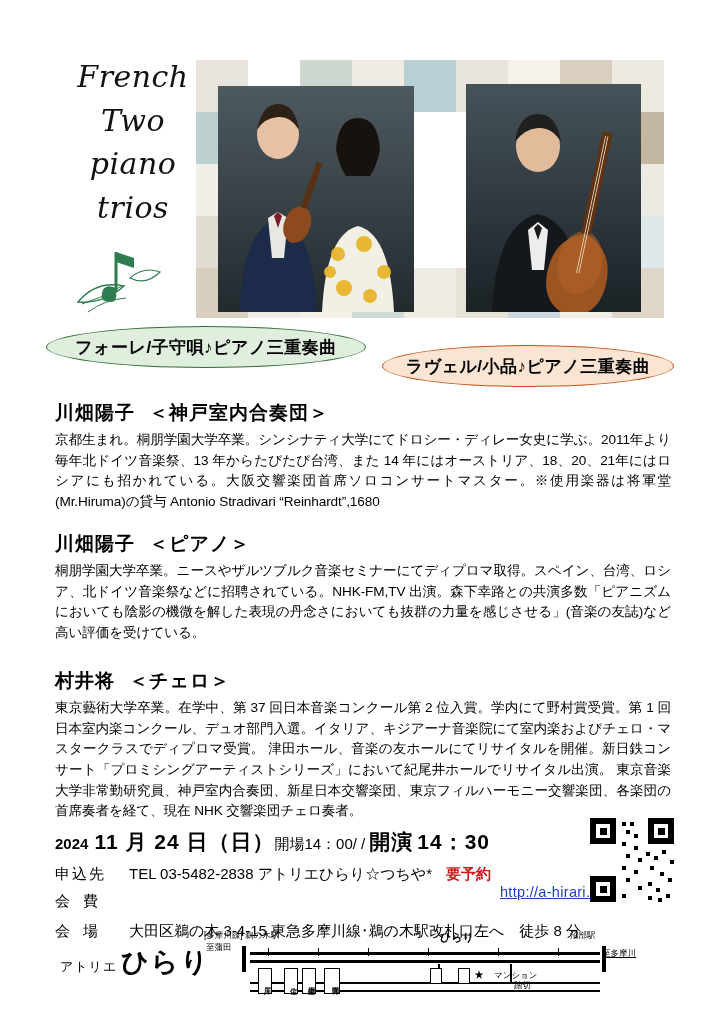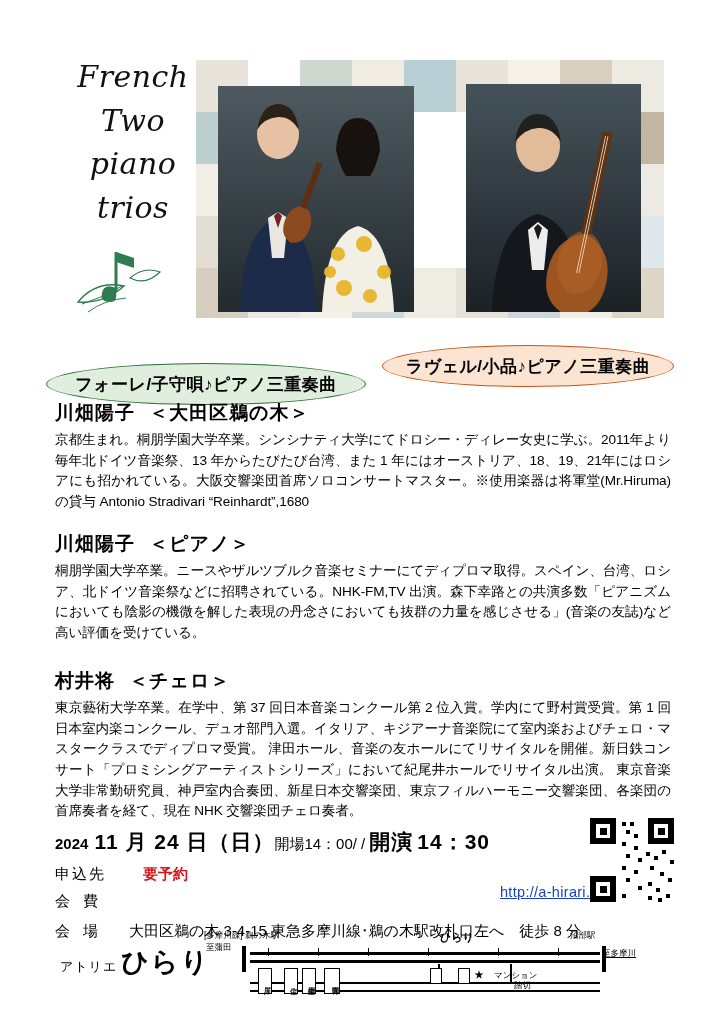--- a/index.html
+++ b/index.html
@@ -65,21 +65,21 @@
     box-sizing: border-box;
     border-radius: 50%/50%;
     font-size: 17px;
     font-weight: bold;
     display: flex;
     align-items: center;
     justify-content: center;
     letter-spacing: 0.5px;
   }
   .pill.green {
-    left: 46px; top: 363px; width: 320px; height: 42px;
+    left: 46px; top: 326px; width: 320px; height: 42px;
     background: #dfeedd;
     border: 1.5px solid #2f6d34;
   }
   .pill.orange {
     left: 382px; top: 345px; width: 292px; height: 42px;
     background: #fbe4d2;
     border: 1.5px solid #c5531a;
   }
 
   
@@ -300,23 +300,23 @@
 
 <div class="pill green">
   <span>フォーレ/子守唄♪ピアノ三重奏曲</span>
 </div>
 <div class="pill orange">
   <span>ラヴェル/小品♪ピアノ三重奏曲</span>
 </div>
 
 <div class="bio" id="bio-0">
   <h2>
-    <span class="name">川畑陽子</span><span class="role">＜大田区鵜の木＞</span>
+    <span class="name">川畑陽子</span><span class="role">＜神戸室内合奏団＞</span>
   </h2>
-  <p>京都生まれ。桐朋学園大学卒業。シンシナティ大学にてドロシー・ディレー女史に学ぶ。2011年より毎年北ドイツ音楽祭、13 年からたびたび台湾、また 1 年にはオーストリア、18、19、21年にはロシアにも招かれている。大阪交響楽団首席ソロコンサートマスター。※使用楽器は将軍堂(Mr.Hiruma)の貸与 Antonio Stradivari “Reinhardt”,1680</p>
+  <p>京都生まれ。桐朋学園大学卒業。シンシナティ大学にてドロシー・ディレー女史に学ぶ。2011年より毎年北ドイツ音楽祭、13 年からたびたび台湾、また 14 年にはオーストリア、18、20、21年にはロシアにも招かれている。大阪交響楽団首席ソロコンサートマスター。※使用楽器は将軍堂(Mr.Hiruma)の貸与 Antonio Stradivari “Reinhardt”,1680</p>
 </div>
 
 <div class="bio" id="bio-1">
   <h2>
     <span class="name">川畑陽子</span><span class="role">＜ピアノ＞</span>
   </h2>
   <p>桐朋学園大学卒業。ニースやザルツブルク音楽セミナーにてディプロマ取得。スペイン、台湾、ロシア、北ドイツ音楽祭などに招聘されている。NHK-FM,TV 出演。森下幸路との共演多数「ピアニズムにおいても陰影の機微を解した表現の丹念さにおいても抜群の力量を感じさせる」(音楽の友誌)など高い評価を受けている。</p>
 </div>
 
 <div class="bio" id="bio-2">
@@ -326,20 +326,21 @@
   <p>東京藝術大学卒業。在学中、第 37 回日本音楽コンクール第 2 位入賞。学内にて野村賞受賞。第 1 回日本室内楽コンクール、デュオ部門入選。イタリア、キジアーナ音楽院にて室内楽およびチェロ・マスタークラスでディプロマ受賞。 津田ホール、音楽の友ホールにてリサイタルを開催。新日鉄コンサート「プロミシングアーティストシリーズ」において紀尾井ホールでリサイタル出演。 東京音楽大学非常勤研究員、神戸室内合奏団、新星日本交響楽団、東京フィルハーモニー交響楽団、各楽団の首席奏者を経て、現在 NHK 交響楽団チェロ奏者。</p>
 </div>
 
 <div class="info">
   <div class="date-row">
     <span class="yr">2024</span><span class="big">11 月 24 日（日）</span><span>開場</span><span>14：00/</span><span class="sep">/</span><span class="big">開演</span>&nbsp;<span class="big">14：30</span>
   </div>
 
   <div class="info-row">
     <span class="lab">申込先</span>
+    <span>TEL 03-5482-2838  アトリエひらり☆つちや*</span>
     <span class="reserve">要予約</span>
   </div>
 
   <div class="info-row">
     <span class="lab">会 費</span>
   </div>
 
   <div class="info-row">
     <span class="lab">会 場</span>
     <span>大田区鵜の木 3-4-15 東急多摩川線･鵜の木駅改札口左へ　徒歩 8 分</span>

